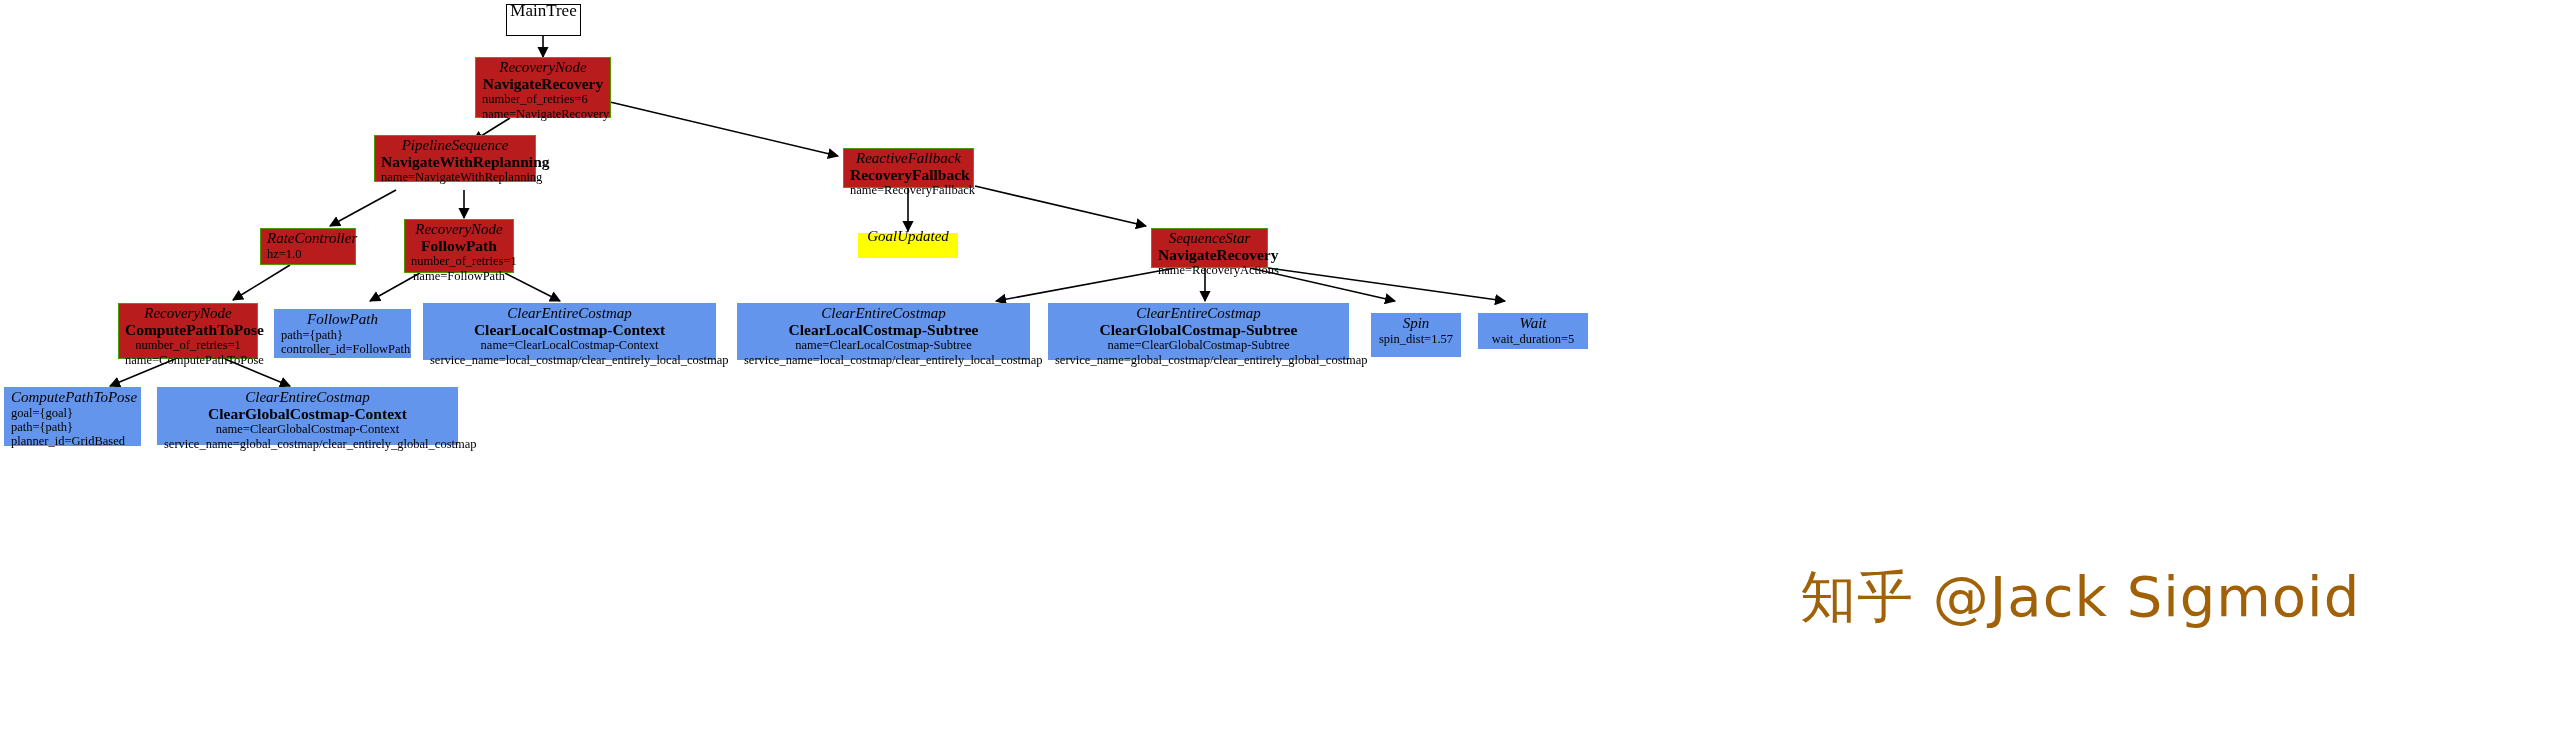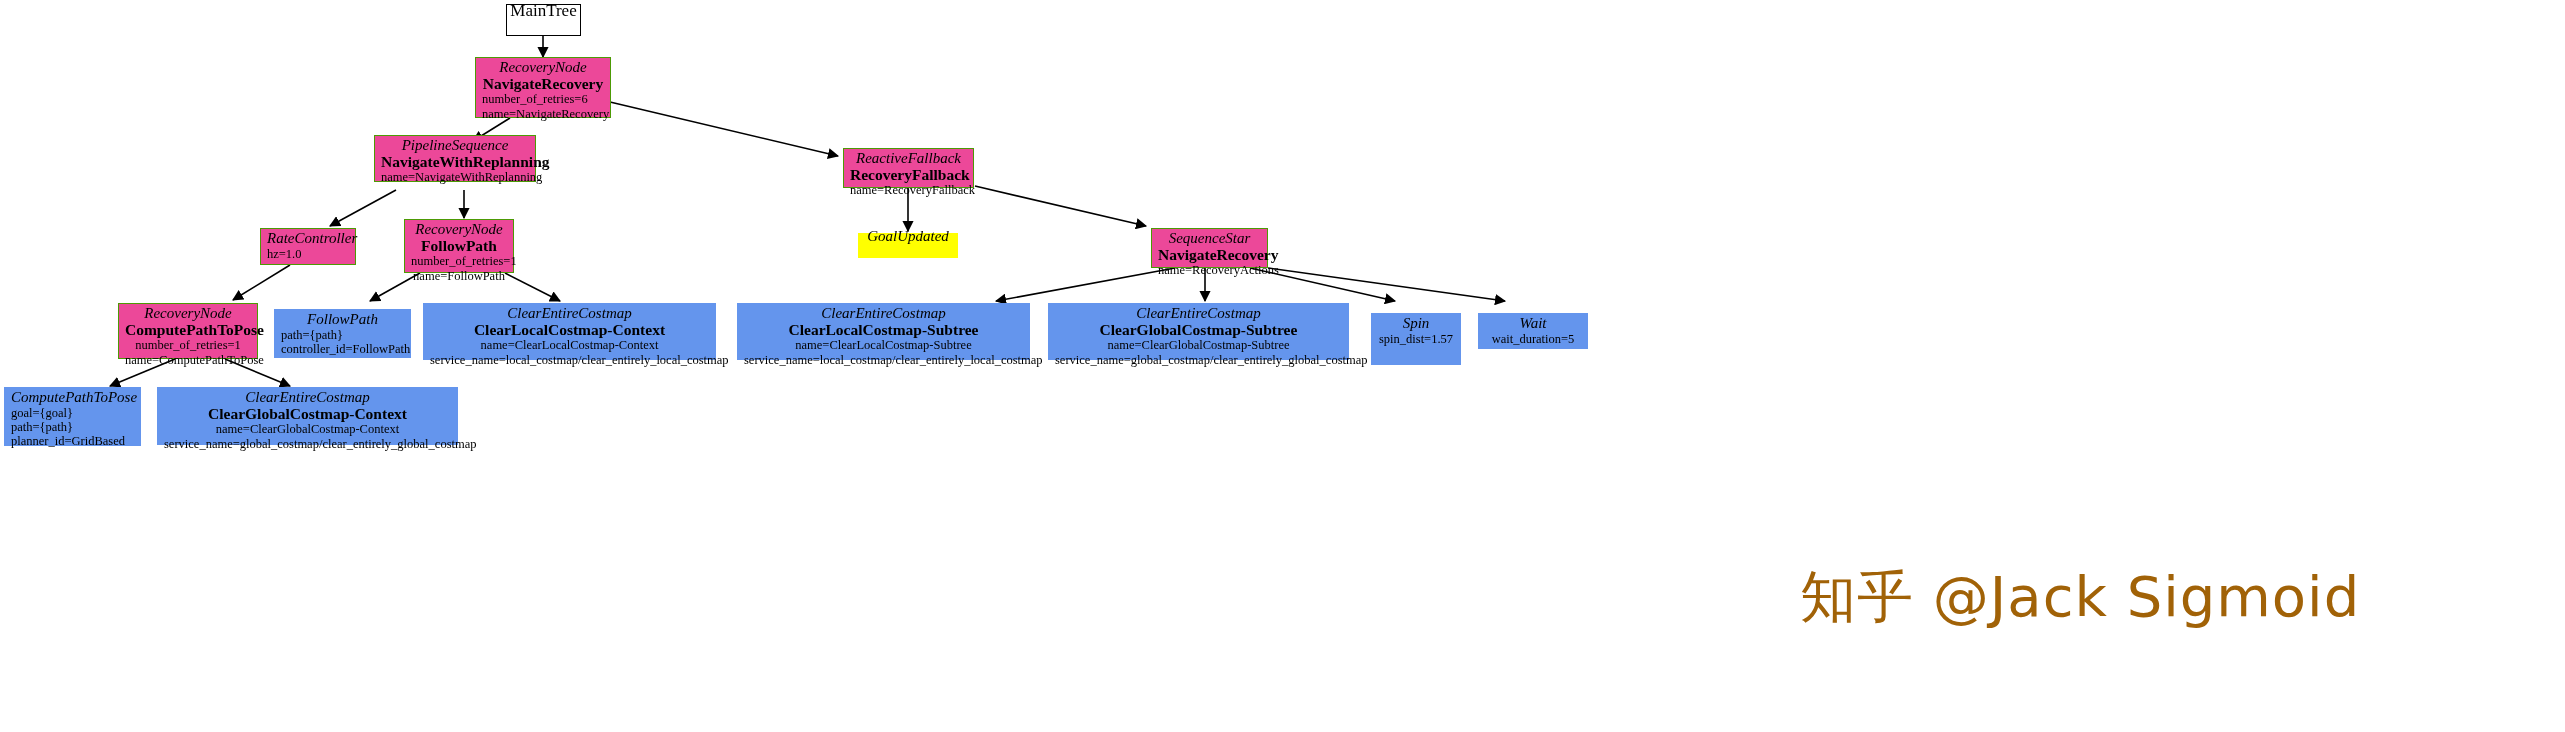--- a/index.html
+++ b/index.html
@@ -36,21 +36,21 @@
     white-space: nowrap;
   }
   .node.root {
     background: #ffffff;
     border: 1px solid #000000;
     display: flex;
     align-items: center;
     justify-content: center;
   }
   .node.control {
-    background: #ec4899;
+    background: #b91c1c;
     border: 1px solid #4c9a04;
   }
   .node.action {
     background: #6495ed;
     border: 1px solid #6495ed;
   }
   .node.condition {
     background: #ffff00;
     border: 1px solid #ffff00;
   }
@@ -201,21 +201,21 @@
     <span class="n-name">ClearLocalCostmap-Subtree</span>
     <span class="n-params params-center">name=ClearLocalCostmap-Subtree<br>service_name=local_costmap/clear_entirely_local_costmap</span>
   </div>
 
   <div class="node action" style="left:1048px; top:303px; width:301px; height:57px;">
     <span class="n-type">ClearEntireCostmap</span>
     <span class="n-name">ClearGlobalCostmap-Subtree</span>
     <span class="n-params params-center">name=ClearGlobalCostmap-Subtree<br>service_name=global_costmap/clear_entirely_global_costmap</span>
   </div>
 
-  <div class="node action" style="left:1371px; top:313px; width:90px; height:52px;">
+  <div class="node action" style="left:1371px; top:313px; width:90px; height:44px;">
     <span class="n-type">Spin</span>
     <span class="n-params params-center">spin_dist=1.57</span>
   </div>
 
   <div class="node action" style="left:1478px; top:313px; width:110px; height:36px;">
     <span class="n-type">Wait</span>
     <span class="n-params params-center">wait_duration=5</span>
   </div>
 
   <div class="node action" style="left:4px; top:387px; width:137px; height:59px;">

